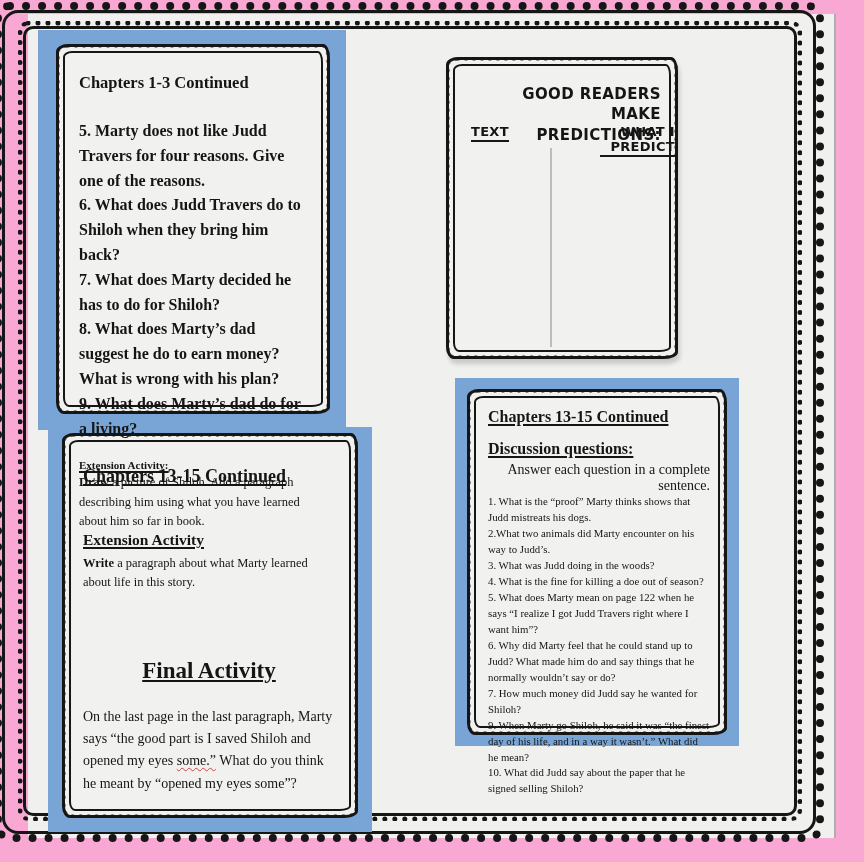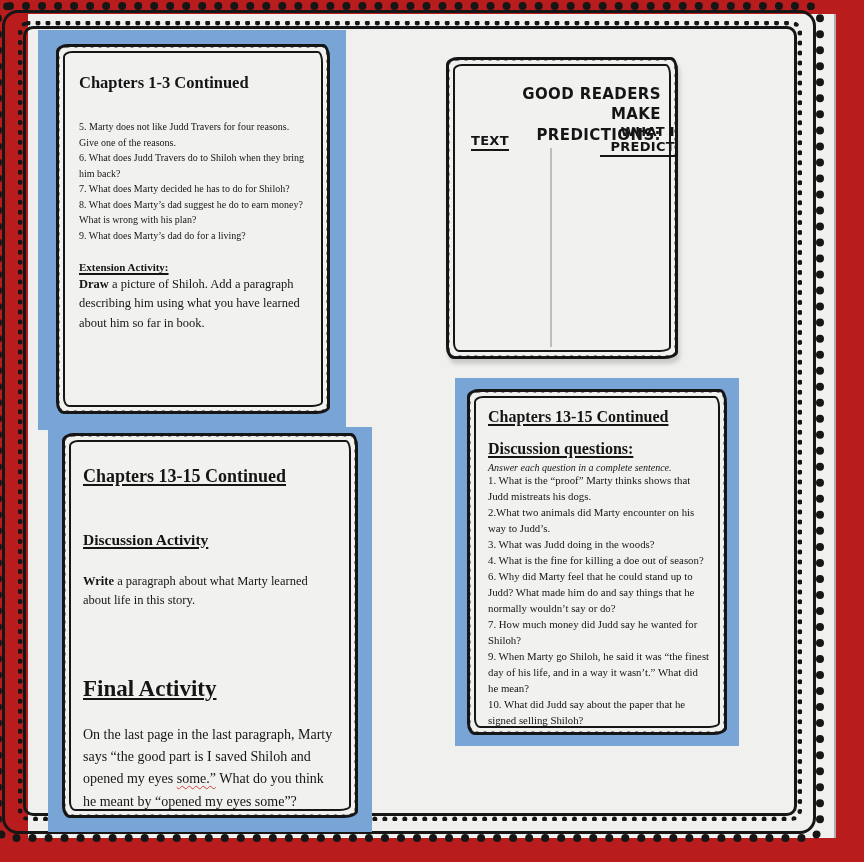--- a/index.html
+++ b/index.html
@@ -1,20 +1,20 @@
 <!DOCTYPE html>
 <html><head>
 <meta charset="utf-8">
 <style>
   * { box-sizing: border-box; margin: 0; padding: 0; }
   html, body { background: #78a5d6; }
   .stage {
     position: relative;
     width: 864px; height: 862px;
-    background: #b91c1c;
+    background: #f9a8d4;
     overflow: hidden;
     font-family: "Liberation Serif", serif;
     color: #151515;
   }
 
   
   .page {
     position: absolute;
     left: 28px; top: 14px; width: 808px; height: 824px;
     background: #f0f0ee;
@@ -73,57 +73,57 @@
   .c1 { left: 56px;  top: 44px;  width: 274px; height: 370px; padding: 26px 18px 0 20px; }
   .c2 { left: 446px; top: 57px;  width: 232px; height: 302px; padding: 24px 14px 0 22px;
         font-family: "DejaVu Sans", sans-serif; box-shadow: 2px 5px 4px rgba(0,0,0,.16); text-align: right; }
   .c3 { left: 62px;  top: 433px; width: 296px; height: 385px; padding: 30px 20px 0 18px; }
   .c4 { left: 467px; top: 389px; width: 260px; height: 346px; padding: 16px 14px 0 18px; }
 
   .u  { text-decoration: underline; text-decoration-thickness: 1.5px; text-underline-offset: 2px; }
 
   
   .c1-title { font-size: 16.5px; font-weight: bold; margin-bottom: 26px; }
-  .qlist p  { font-size: 10px; line-height: 1.55; }
+  .qlist p  { font-size: 16px; line-height: 1.55; font-weight: bold; }
   .ext-head { font-size: 11px; font-weight: bold; margin-top: 18px; }
   .ext-par  { font-size: 12.5px; line-height: 1.55; margin-top: 2px; }
   .ext-par b { font-weight: bold; }
 
   
   .pred-title { font-size: 15px; font-weight: bold; letter-spacing: .4px; line-height: 1.35; }
   .pred-line2 { padding-left: 58px; }
   .pred-head {
     position: absolute;
     font-size: 13px; font-weight: bold; letter-spacing: .3px;
     border-bottom: 2.5px solid #161616; padding-bottom: 1px;
   }
-  .pred-col1 { left: 22px;  top: 73px; }
+  .pred-col1 { left: 22px;  top: 64px; }
   .pred-col2 { left: 108px; top: 64px; margin-left: 43px; }
   .pred-divider {
     position: absolute;
     left: 101px; top: 88px; bottom: 9px; width: 2px;
     background: #bdbdbd;
   }
 
   
   .c3-title { font-size: 18px; font-weight: bold; }
   .c3-ext   { font-size: 15.5px; font-weight: bold; margin-top: 44px; }
-  .c3-write { font-size: 12.5px; line-height: 1.5; margin-top: 23px; }
-  .c3-final { font-size: 23px; font-weight: bold; margin-top: 66px; }
+  .c3-write { font-size: 12.5px; line-height: 1.5; margin-top: 5px; }
+  .c3-final { font-size: 23px; font-weight: bold; margin-top: 66px; text-align: center; }
   .c3-fpar  { font-size: 14px; line-height: 1.6; margin-top: 22px; }
   .sq {
     text-decoration: underline wavy #cc4444;
     text-decoration-thickness: 1px;
     text-underline-offset: 2px;
   }
 
   
   .c4-title { font-size: 16px; font-weight: bold; }
   .c4-disc  { font-size: 16px; font-weight: bold; margin-top: 14px; }
-  .c4-instr { font-size: 10px; font-style: italic; margin-top: 4px; }
+  .c4-instr { font-size: 14px; margin-top: 4px; text-align: right; }
   .c4-qs p  { font-size: 10.8px; line-height: 1.48; }
 </style>
 </head>
 <body>
 
 <div class="stage">
 
   <div class="page"></div>
   <div class="scribble outer"></div>
   <div class="scribble inner"></div>
@@ -148,36 +148,37 @@
       <div class="pred-line2">PREDICTIONS:</div>
     </div>
     <div class="pred-head pred-col1">TEXT</div>
     <div class="pred-head pred-col2">WHAT I PREDICT</div>
     <div class="pred-divider"></div>
   </article>
 
   <div class="backing b3"></div>
   <article class="card c3">
     <h2 class="c3-title u">Chapters 13-15 Continued</h2>
-    <h3 class="c3-ext u">Discussion Activity</h3>
+    <h3 class="c3-ext u">Extension Activity</h3>
     <p class="c3-write"><b>Write</b><span> a paragraph about what Marty learned about life in this story.</span></p>
     <h2 class="c3-final u">Final Activity</h2>
     <p class="c3-fpar"><span>On the last page in the last paragraph, Marty says “the good part is I saved Shiloh and opened my eyes </span><span class="sq">some.”</span><span> What do you think he meant by “opened my eyes some”?</span></p>
   </article>
 
   <div class="backing b4"></div>
   <article class="card c4">
     <h2 class="c4-title u">Chapters 13-15 Continued</h2>
     <h3 class="c4-disc u">Discussion questions:</h3>
     <p class="c4-instr">Answer each question in a complete sentence.</p>
     <div class="c4-qs">
       <p>1. What is the “proof” Marty thinks shows that Judd mistreats his dogs.</p>
       <p>2.What two animals did Marty encounter on his way to Judd’s.</p>
       <p>3. What was Judd doing in the woods?</p>
       <p>4. What is the fine for killing a doe out of season?</p>
+      <p>5. What does Marty mean on page 122 when he says “I realize I got Judd Travers right where I want him”?</p>
       <p>6. Why did Marty feel that he could stand up to Judd? What made him do and say things that he normally wouldn’t say or do?</p>
       <p>7. How much money did Judd say he wanted for Shiloh?</p>
       <p>9. When Marty go Shiloh, he said it was “the finest day of his life, and in a way it wasn’t.” What did he mean?</p>
       <p>10. What did Judd say about the paper that he signed selling Shiloh?</p>
     </div>
   </article>
 
 </div>
 
 </body></html>

